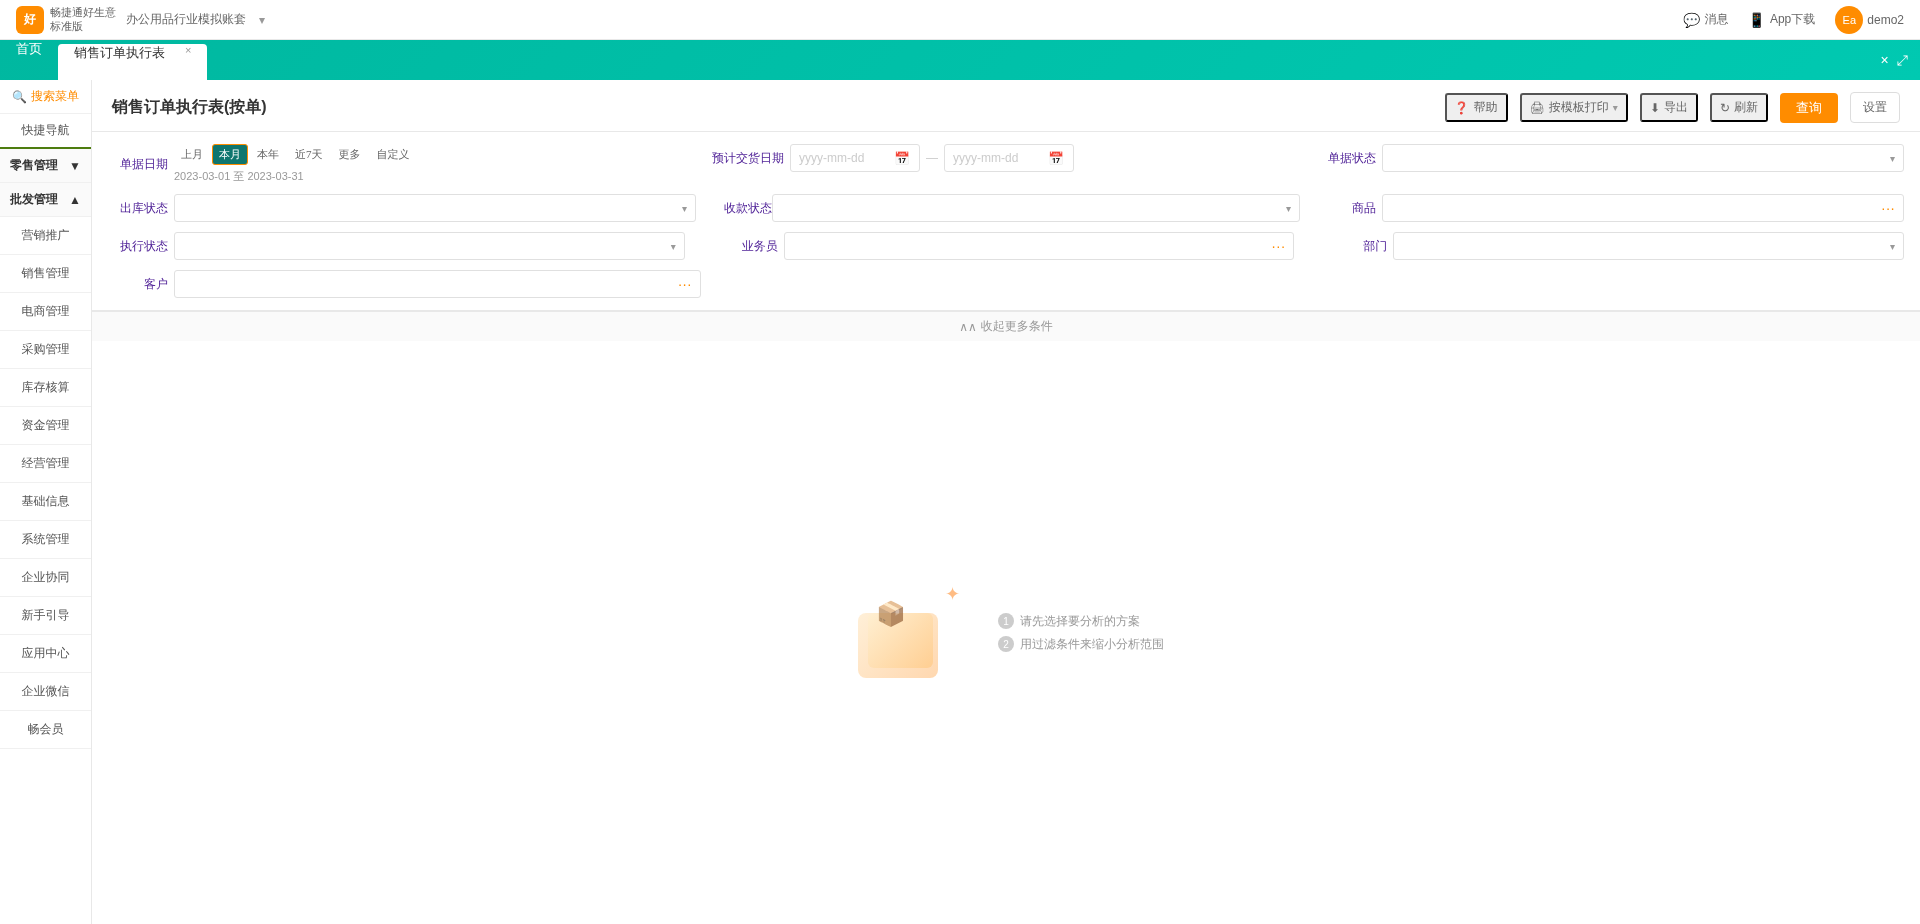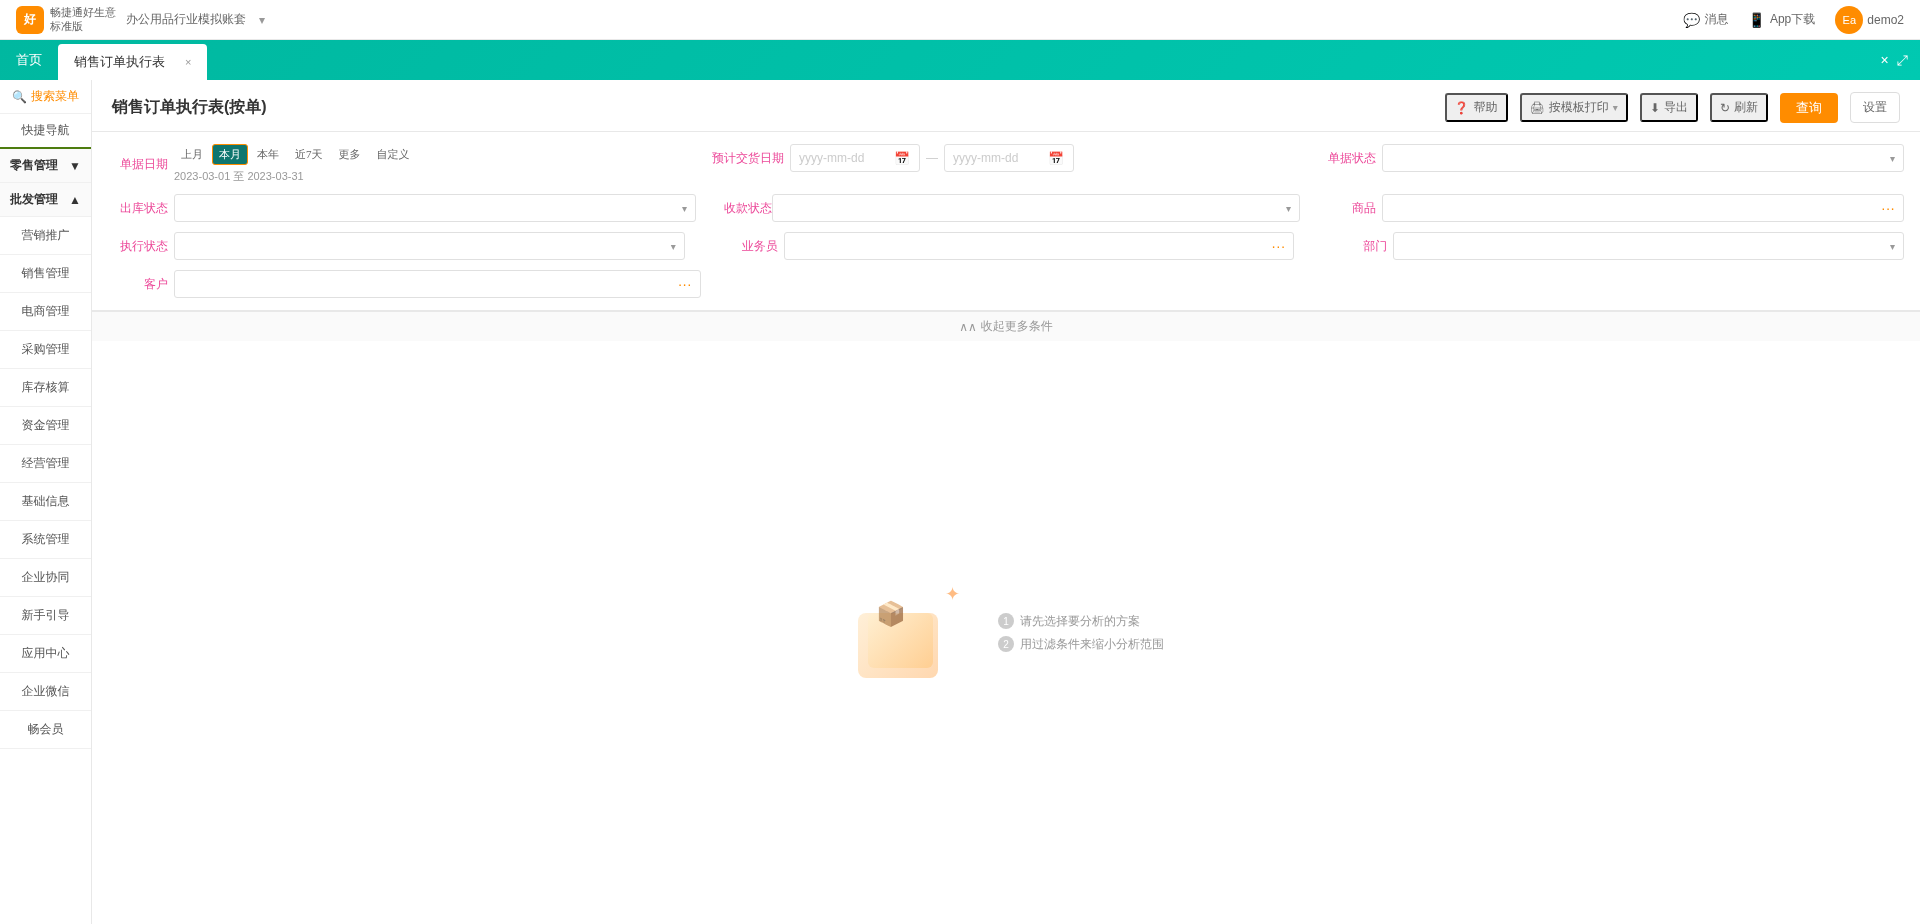--- a/index.html
+++ b/index.html
@@ -81,21 +81,21 @@
       height: 40px;
       background: linear-gradient(135deg, #00b8a0, #00c9b1);
       display: flex;
       align-items: center;
       padding: 0 0 0 0;
       flex-shrink: 0;
     }
     .tab-item {
       height: 40px;
       display: flex;
-      align-items: center;
+      align-items: flex-start;
       padding: 0 16px;
       font-size: 13px;
       cursor: pointer;
       color: rgba(255,255,255,0.85);
       gap: 6px;
     }
     .tab-item.home {
       color: white;
     }
     .tab-item.active {
@@ -329,21 +329,21 @@
       color: #999;
     }
     .filter-panel {
       background: #fff;
       padding: 12px 16px;
       border-bottom: 1px solid #e8e8e8;
       flex-shrink: 0;
     }
     .filter-label {
       font-size: 12px;
-      color: #ec4899;
+      color: #4c1d95;
       min-width: 60px;
       text-align: right;
       flex-shrink: 0;
     }
     .date-buttons {
       display: flex;
       gap: 2px;
     }
     .date-btn {
       padding: 2px 6px;

